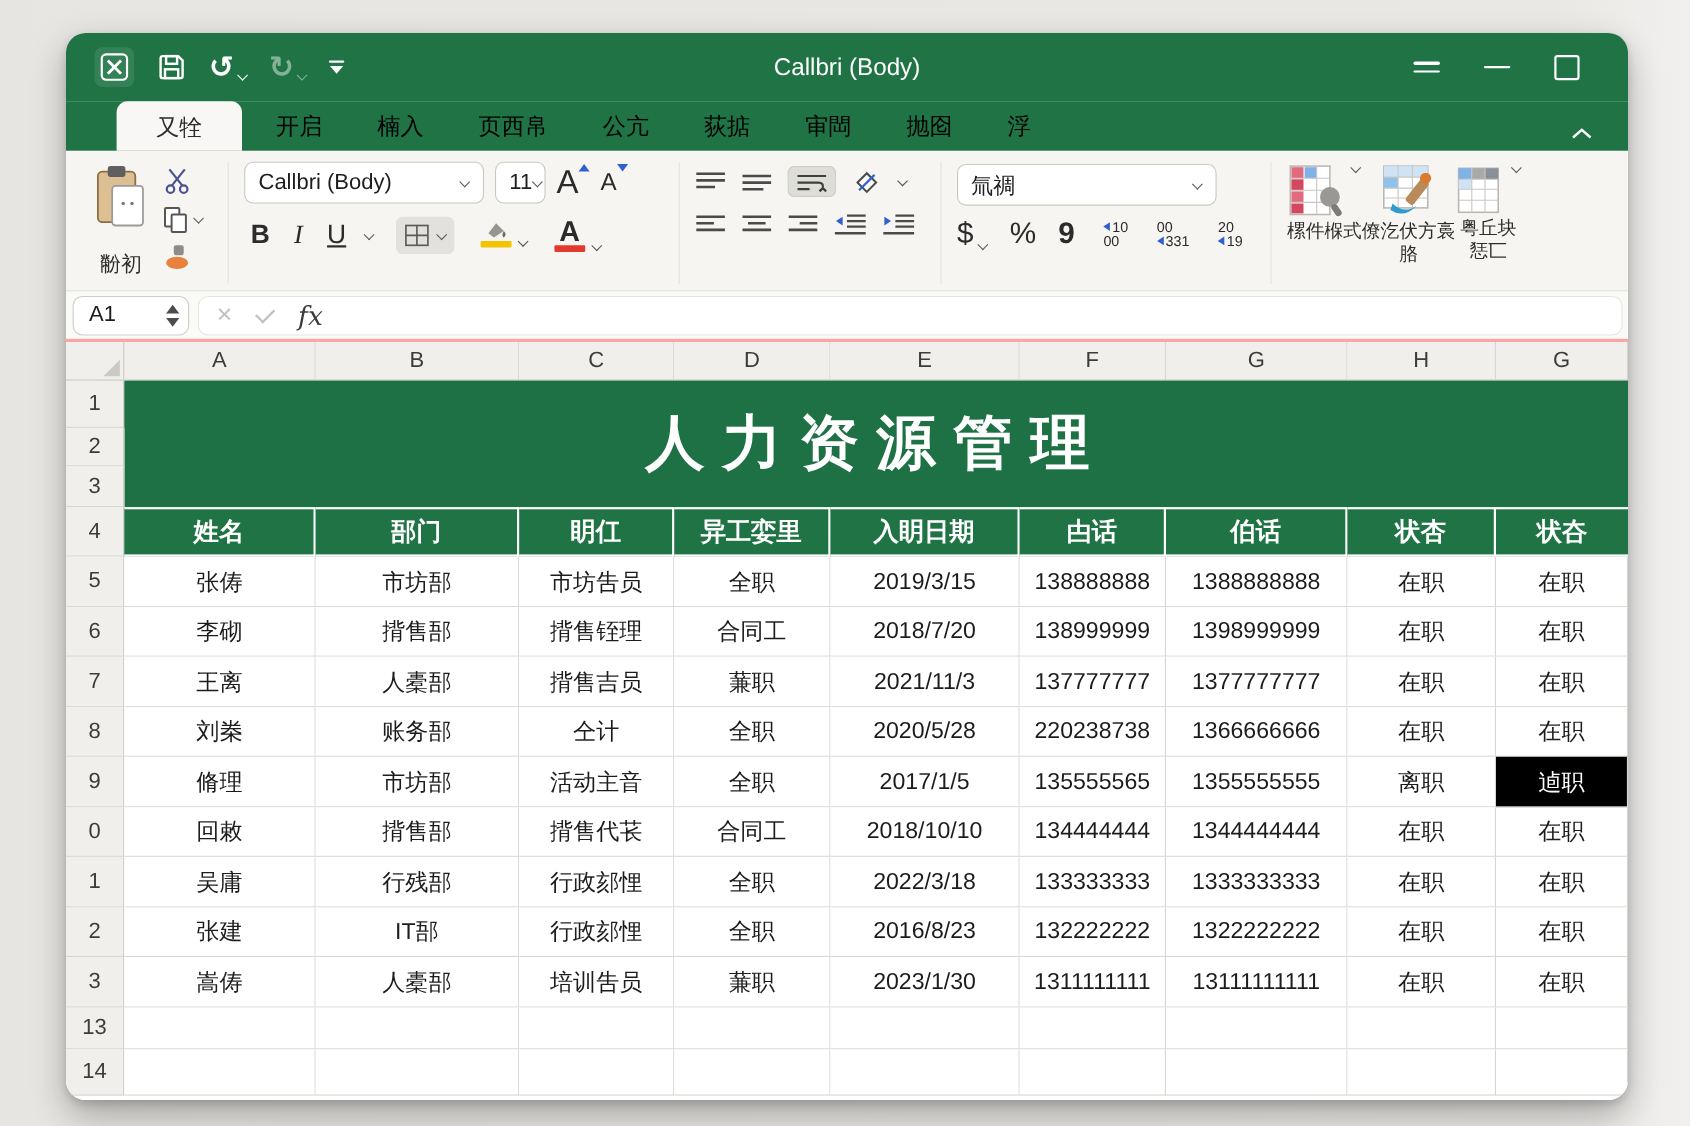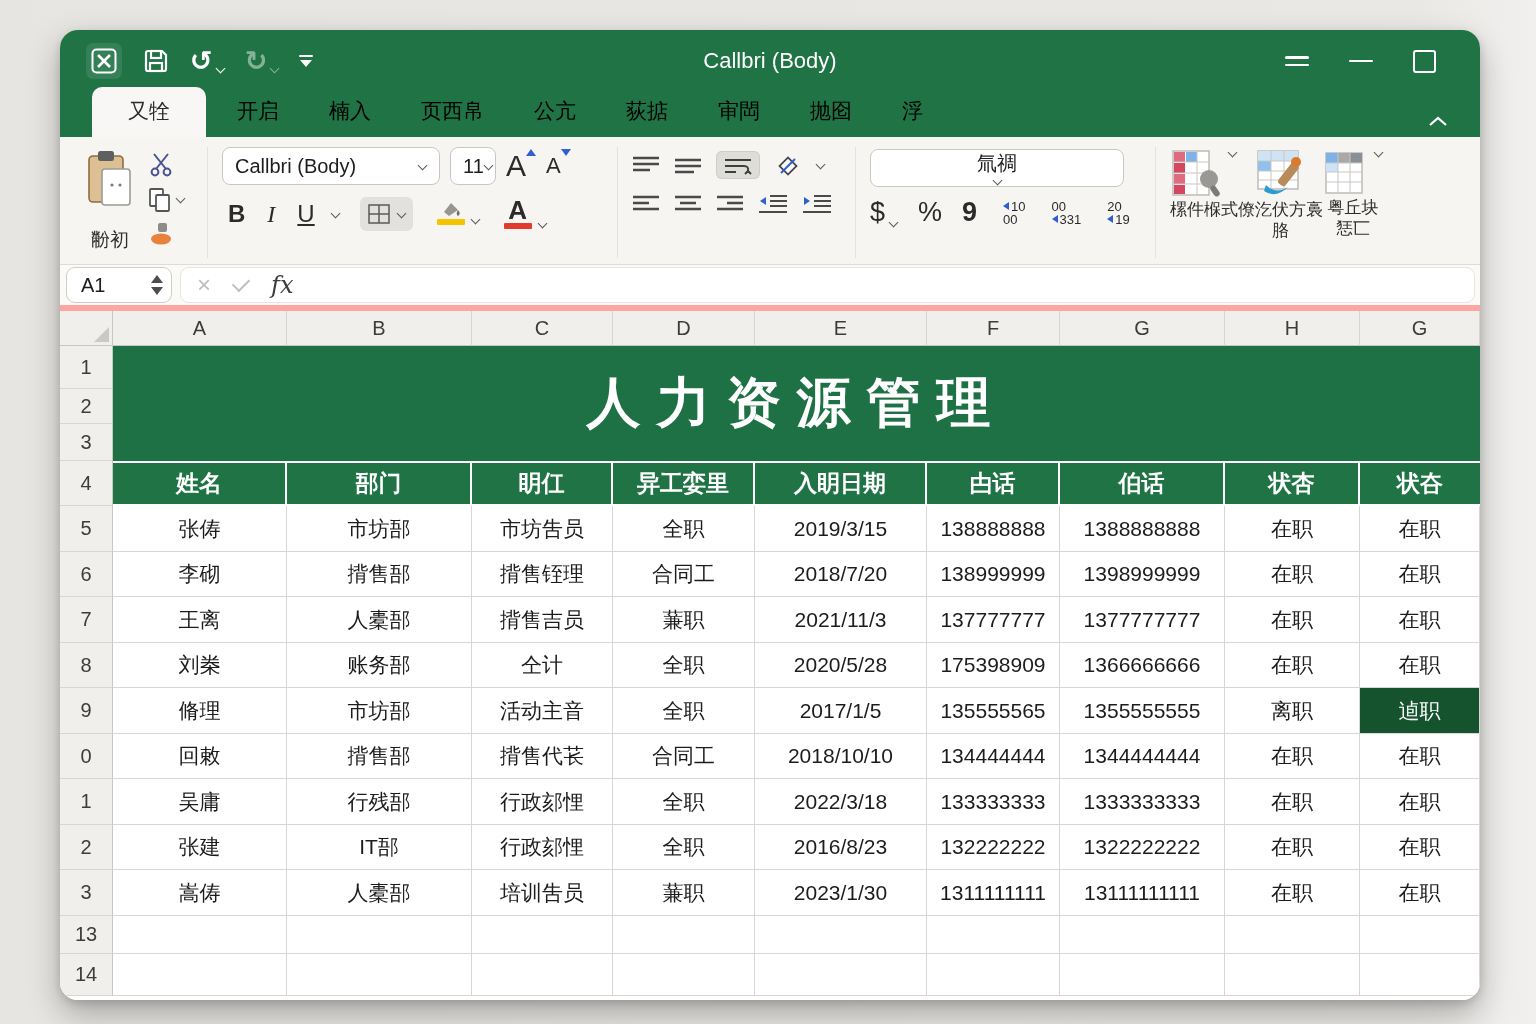--- a/index.html
+++ b/index.html
@@ -25,21 +25,21 @@
   .qat-dd{display:flex;flex-direction:column;align-items:center;gap:3px;}
   .qat-dd .bar{width:14px;height:2px;background:#fff;}
   .qat-dd .tri{width:0;height:0;border-left:6px solid transparent;border-right:6px solid transparent;border-top:7px solid #fff;}
   .title-text{position:absolute;left:0;right:0;text-align:center;color:#fff;font-size:22px;}
   .win-controls{position:absolute;right:44px;top:0;height:62px;display:flex;align-items:center;gap:40px;}
   .wc{display:flex;flex-direction:column;gap:5px;align-items:center;}
   .wc .ln{width:24px;height:2.4px;background:#fff;border-radius:2px;}
   .wc-box{width:19px;height:19px;border:2.4px solid #fff;border-radius:3px;}
 
   
-  .tabbar{height:45px;background:#1f7345;display:flex;align-items:flex-end;position:relative;padding-left:32px;}
+  .tabbar{height:45px;background:#1f7345;display:flex;position:relative;padding-left:46px;}
   .tab{color:#000000;font-size:21px;padding:9px 25px 12px;cursor:default;}
   .tab.active{background:#f9f7f5;color:#2b2b2b;border-radius:10px 10px 0 0;padding:10px 36px 12px;margin-right:6px;}
   .collapse{position:absolute;right:32px;bottom:10px;}
   .collapse svg{display:block;}
 
   
   .ribbon{height:128px;background:#f7f5f2;border-bottom:1px solid #dedcd9;display:flex;box-sizing:border-box;padding:10px 0 6px 12px;}
   .rgroup{border-right:1px solid #e4e2df;padding:0 14px;display:flex;box-sizing:border-box;}
   .rgroup:last-child{border-right:none;}
   .rlabel{font-size:19px;color:#2e2e2e;text-align:center;margin-top:20px;}
@@ -67,36 +67,36 @@
   .fill-btn,.fc-btn{display:flex;align-items:flex-end;gap:6px;margin-left:14px;padding-bottom:2px;}
   .stackbar{display:flex;flex-direction:column;align-items:center;gap:1px;}
   .bar{width:28px;height:6px;border-radius:1px;}
   .fc-A{font-size:26px;line-height:24px;color:#2b2b2b;font-weight:bold;}
 
   .g-align{width:238px;flex-direction:column;gap:14px;}
   .g-align .rrow{gap:14px;}
   .wrapbtn{background:#deded9;border-radius:6px;padding:5px 8px 3px;box-shadow:inset 0 0 0 1px #cfcdc9;}
 
   .g-number{width:300px;flex-direction:column;gap:10px;}
-  .num-combo{width:254px;flex-direction:column;}
+  .num-combo{width:236px;}
   .cur{display:flex;align-items:flex-end;gap:4px;}
   .cur .sym{font-size:27px;color:#2b2b2b;}
   .pct{font-size:27px;color:#2b2b2b;}
   .comma9{font-size:27px;font-weight:bold;color:#2b2b2b;}
   .dec{display:flex;flex-direction:column;align-items:flex-start;font-size:13px;color:#2b2b2b;line-height:13px;margin-left:6px;}
   .dec .l1,.dec .l2{display:flex;align-items:center;gap:2px;}
   .bdot{display:inline-block;width:0;height:0;border-top:4px solid transparent;border-bottom:4px solid transparent;border-right:6px solid #2f5fd0;}
 
   .g-styles{flex:1;padding-top:2px;}
   .stylebtn{display:flex;flex-direction:column;align-items:center;}
   .icon-wrap{display:flex;align-items:flex-start;gap:5px;}
   .slabel{font-size:17px;color:#2e2e2e;line-height:21px;text-align:center;}
 
   
-  .fbar{height:46px;background:#fafaf7;border-bottom:6px solid #fca5a5;display:flex;align-items:center;padding:0 5px 0 6px;box-sizing:border-box;gap:8px;}
+  .fbar{height:46px;background:#fafaf7;border-bottom:3px solid #fca5a5;display:flex;align-items:center;padding:0 5px 0 6px;box-sizing:border-box;gap:8px;}
   .namebox{width:106px;height:36px;background:#fff;border:1.5px solid #cfcdca;border-radius:9px;display:flex;align-items:center;
     justify-content:space-between;padding:0 8px 0 14px;font-size:20px;color:#1d1d1d;box-sizing:border-box;}
   .spinner{display:flex;flex-direction:column;gap:4px;align-items:center;}
   .sp-up{width:0;height:0;border-left:6px solid transparent;border-right:6px solid transparent;border-bottom:8px solid #4d4d4d;}
   .sp-dn{width:0;height:0;border-left:6px solid transparent;border-right:6px solid transparent;border-top:8px solid #4d4d4d;}
   .fx-area{flex:1;height:36px;background:#fff;border:1px solid #e7e5e2;border-radius:9px;display:flex;align-items:center;gap:22px;padding-left:16px;box-sizing:border-box;}
   .xicon{font-size:24px;color:#c2c0bd;line-height:22px;}
   .checkicon{display:inline-block;width:14px;height:8px;border-left:2.6px solid #c2c0bd;border-bottom:2.6px solid #c2c0bd;transform:rotate(-45deg);margin-top:-4px;}
   .fxtext{font-family:"DejaVu Serif","Liberation Serif",serif;font-style:italic;font-size:24px;color:#3c3c3c;}
 
@@ -109,21 +109,21 @@
   td.colhdr{background:#f1efec;border-right:1px solid #d8d6d3;border-bottom:1px solid #c9c7c4;
     text-align:center;font-size:20px;color:#3c3c3c;}
   td.rowhdr{background:#f1efec;border-right:1px solid #c9c7c4;border-bottom:1px solid #d8d6d3;
     text-align:center;font-size:20px;color:#3c3c3c;}
   td.banner{background:#1e7144;color:#fff;text-align:center;font-weight:bold;font-size:54px;letter-spacing:16px;}
   td.hcell{background:#1f7345;color:#fff;font-weight:bold;font-size:23px;text-align:center;
     border-right:2px solid #fff;border-top:2px solid #fff;border-bottom:2px solid #fff;}
   td.hcell:last-child{border-right:none;}
   td.cell{background:#fff;border-right:1px solid #d9d7d4;border-bottom:1px solid #d9d7d4;
     text-align:center;font-size:21px;color:#1c1c1c;}
-  td.cell.gray{background:#14532d;color:#fff;text-align:center;}
+  td.cell.gray{background:#000000;color:#fff;text-align:center;}
   svg{display:block;}
 </style>
 </head>
 <body>
 
 <div class="desktop">
   <div class="window">
 
     <div class="titlebar">
       <div class="qat">
@@ -566,21 +566,21 @@
               <td class="cell">在职</td>
               <td class="cell">在职</td>
             </tr>
             <tr style="height: 45px;">
               <td class="rowhdr">8</td>
               <td class="cell">刘桊</td>
               <td class="cell">账务郚</td>
               <td class="cell">仝计</td>
               <td class="cell">全职</td>
               <td class="cell">2020/5/28</td>
-              <td class="cell">175398909</td>
+              <td class="cell">220238738</td>
               <td class="cell">1366666666</td>
               <td class="cell">在职</td>
               <td class="cell">在职</td>
             </tr>
             <tr style="height: 46px;">
               <td class="rowhdr">9</td>
               <td class="cell">脩理</td>
               <td class="cell">市坊郚</td>
               <td class="cell">活动主音</td>
               <td class="cell">全职</td>

